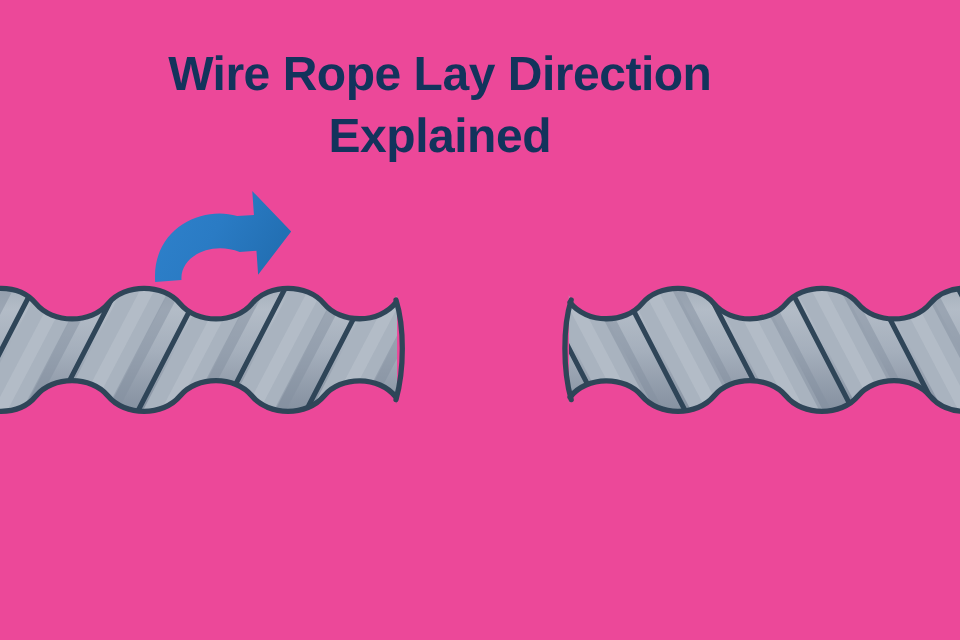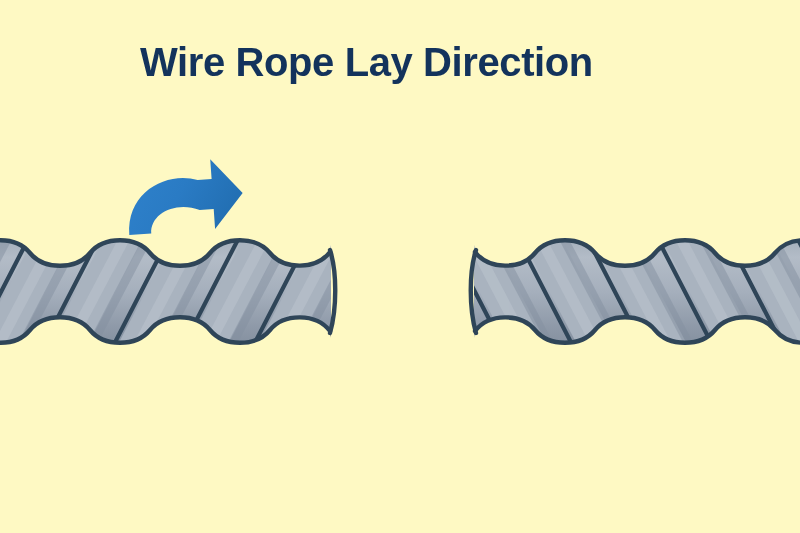--- a/index.html
+++ b/index.html
@@ -46,24 +46,25 @@
   }
 
   
   .hit {
     position: absolute;
   }
 </style>
 </head>
 <body>
 
-<div id="stage" style="background: #fef9c3;">
+<div id="stage" style="background: #ec4899;">
 
   <div id="title-block">
     <span class="title-line" style="color: rgb(19, 51, 92);">Wire Rope Lay Direction</span>
+    <span class="title-line" style="color: rgb(19, 51, 92);">Explained</span>
   </div>
 
   <svg id="art" viewBox="0 0 800 533" width="800" height="533" xmlns="http://www.w3.org/2000/svg">
     <defs>
 
       <linearGradient id="strandShadeZ" x1="0" y1="0" x2="0" y2="1">
         <stop offset="0%" stop-color="#9ea9b6"></stop>
         <stop offset="22%" stop-color="#b3bcc7"></stop>
         <stop offset="50%" stop-color="#a5afbc"></stop>
         <stop offset="78%" stop-color="#8e99a8"></stop>

